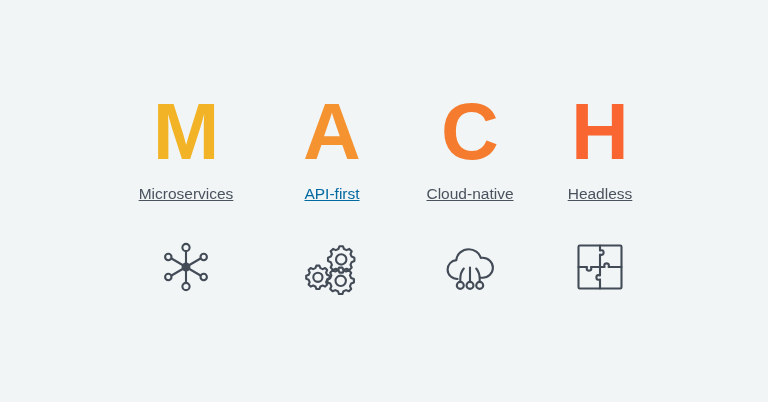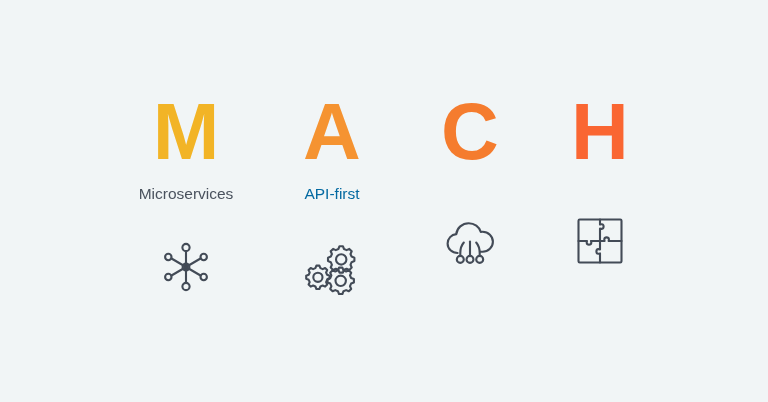--- a/index.html
+++ b/index.html
@@ -60,20 +60,21 @@
   }
 
   .label {
     margin-top: 6px;
     font-family: "Liberation Sans", sans-serif;
     font-size: 15.5px;
     line-height: 20px;
     color: #4a525e;
     white-space: nowrap;
     text-align: center;
+    text-decoration: underline;
   }
 
   .icon-wrap {
     margin-top: 32px;
     width: 62px;
     height: 62px;
     display: flex;
     align-items: center;
     justify-content: center;
   }
@@ -143,40 +144,42 @@
             <circle cx="37.7" cy="42.8" r="5.2"></circle>
           </g>
         </svg>
       </div>
     </div>
 
     <div class="column col-c">
       <div class="letter" style="color: rgb(245, 124, 46);">
         <span>C</span>
       </div>
+      <div class="label" style="color: rgb(74, 82, 94);">Cloud-native</div>
       <div class="icon-wrap">
 
         <svg viewBox="0 0 58 58">
           <g class="ico-stroke" stroke="#434b57">
             <path d="M16.6 41.0 C11.0 41.0 6.6 36.8 6.6 31.5 C6.6 26.6 10.4 22.6 15.3 22.1 C15.9 16.0 21.2 11.2 27.7 11.2 C33.4 11.2 38.3 14.9 39.8 20.0 C40.4 19.9 41.0 19.8 41.6 19.8 C47.3 19.8 51.9 24.3 51.9 29.8 C51.9 35.3 47.3 39.8 41.6 39.8 L39.2 39.8"></path>
             <path d="M22.8 30.5 C20.0 33.8 19.3 36.0 19.3 41.0 L19.3 43.6"></path>
             <line x1="29.0" y1="29.6" x2="29.0" y2="43.6"></line>
             <path d="M35.2 30.5 C38.0 33.8 38.7 36.0 38.7 41.0 L38.7 43.6"></path>
             <circle cx="19.3" cy="47.4" r="3.5"></circle>
             <circle cx="29.0" cy="47.4" r="3.5"></circle>
             <circle cx="38.7" cy="47.4" r="3.5"></circle>
           </g>
         </svg>
       </div>
     </div>
 
     <div class="column col-h">
       <div class="letter" style="color: rgb(250, 102, 50);">
         <span>H</span>
       </div>
+      <div class="label" style="color: rgb(74, 82, 94);">Headless</div>
       <div class="icon-wrap">
 
         <svg viewBox="0 0 58 58">
           <g class="ico-stroke" stroke="#434b57">
             <rect x="7.5" y="7.5" width="43" height="43" rx="1.2"></rect>
 
             <path d="M29 7.5 L29 12.6
                      C29 12.6 32.6 11.2 32.6 14.6
                      C32.6 18.0 29 16.6 29 16.6
                      L29 29

